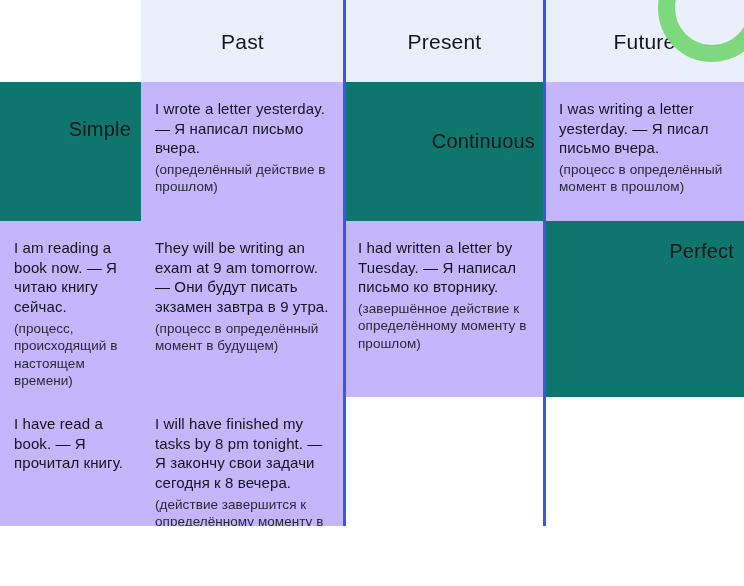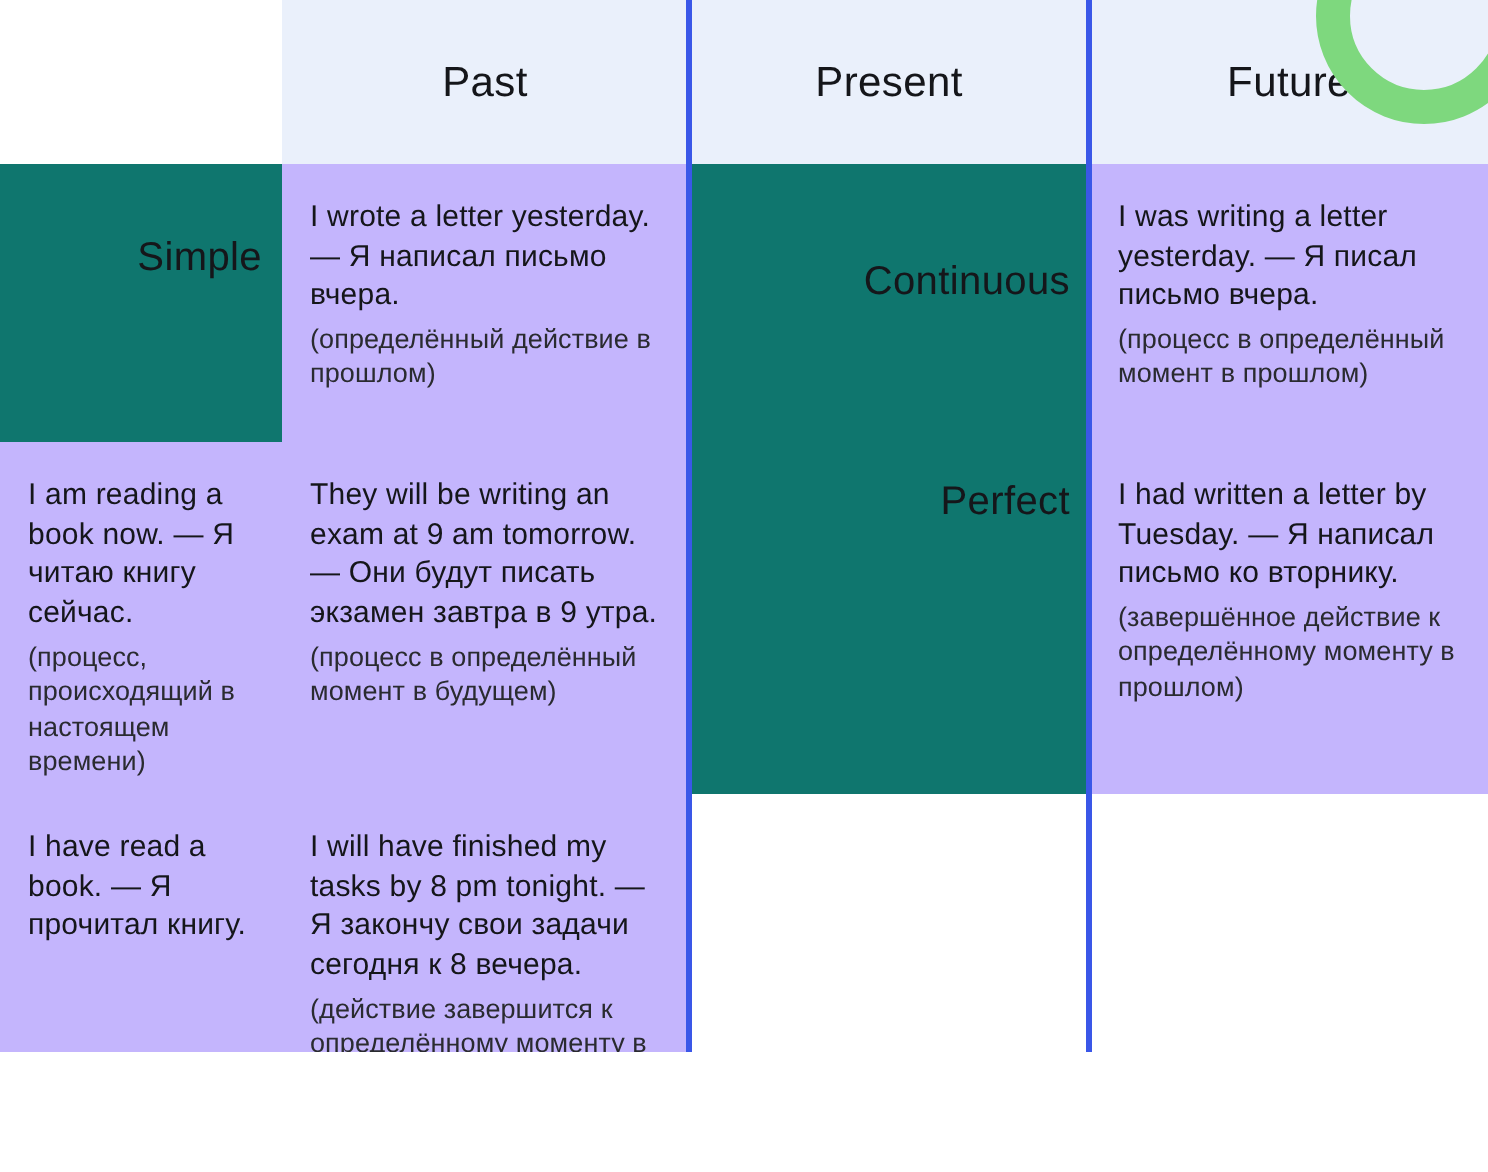--- a/index.html
+++ b/index.html
@@ -168,28 +168,28 @@
     </div>
     <div class="cell body-cell">
       <p class="main-text">I am reading a book now. — Я читаю книгу сейчас.</p>
       <p class="note-text">(процесс, происходящий в настоящем времени)</p>
     </div>
     <div class="cell body-cell">
       <p class="main-text">They will be writing an exam at 9 am tomorrow. — Они будут писать экзамен завтра в 9 утра.</p>
       <p class="note-text">(процесс в определённый момент в будущем)</p>
     </div>
 
+    <div class="cell body-cell">
+      <p class="main-text">I had written a letter by Tuesday. — Я написал письмо ко вторнику.</p>
+      <p class="note-text">(завершённое действие к определённому моменту в прошлом)</p>
+    </div>
     <div class="cell row-head low">
       <span class="row-label">Perfect</span>
     </div>
     <div class="cell body-cell">
-      <p class="main-text">I had written a letter by Tuesday. — Я написал письмо ко вторнику.</p>
-      <p class="note-text">(завершённое действие к определённому моменту в прошлом)</p>
-    </div>
-    <div class="cell body-cell">
       <p class="main-text">I have read a book. — Я прочитал книгу.</p>
     </div>
     <div class="cell body-cell">
       <p class="main-text">I will have finished my tasks by 8 pm tonight. — Я закончу свои задачи сегодня к 8 вечера.</p>
       <p class="note-text">(действие завершится к определённому моменту в будущем)</p>
     </div>
 
   </div>
 
   <div class="vdiv d1"></div>

